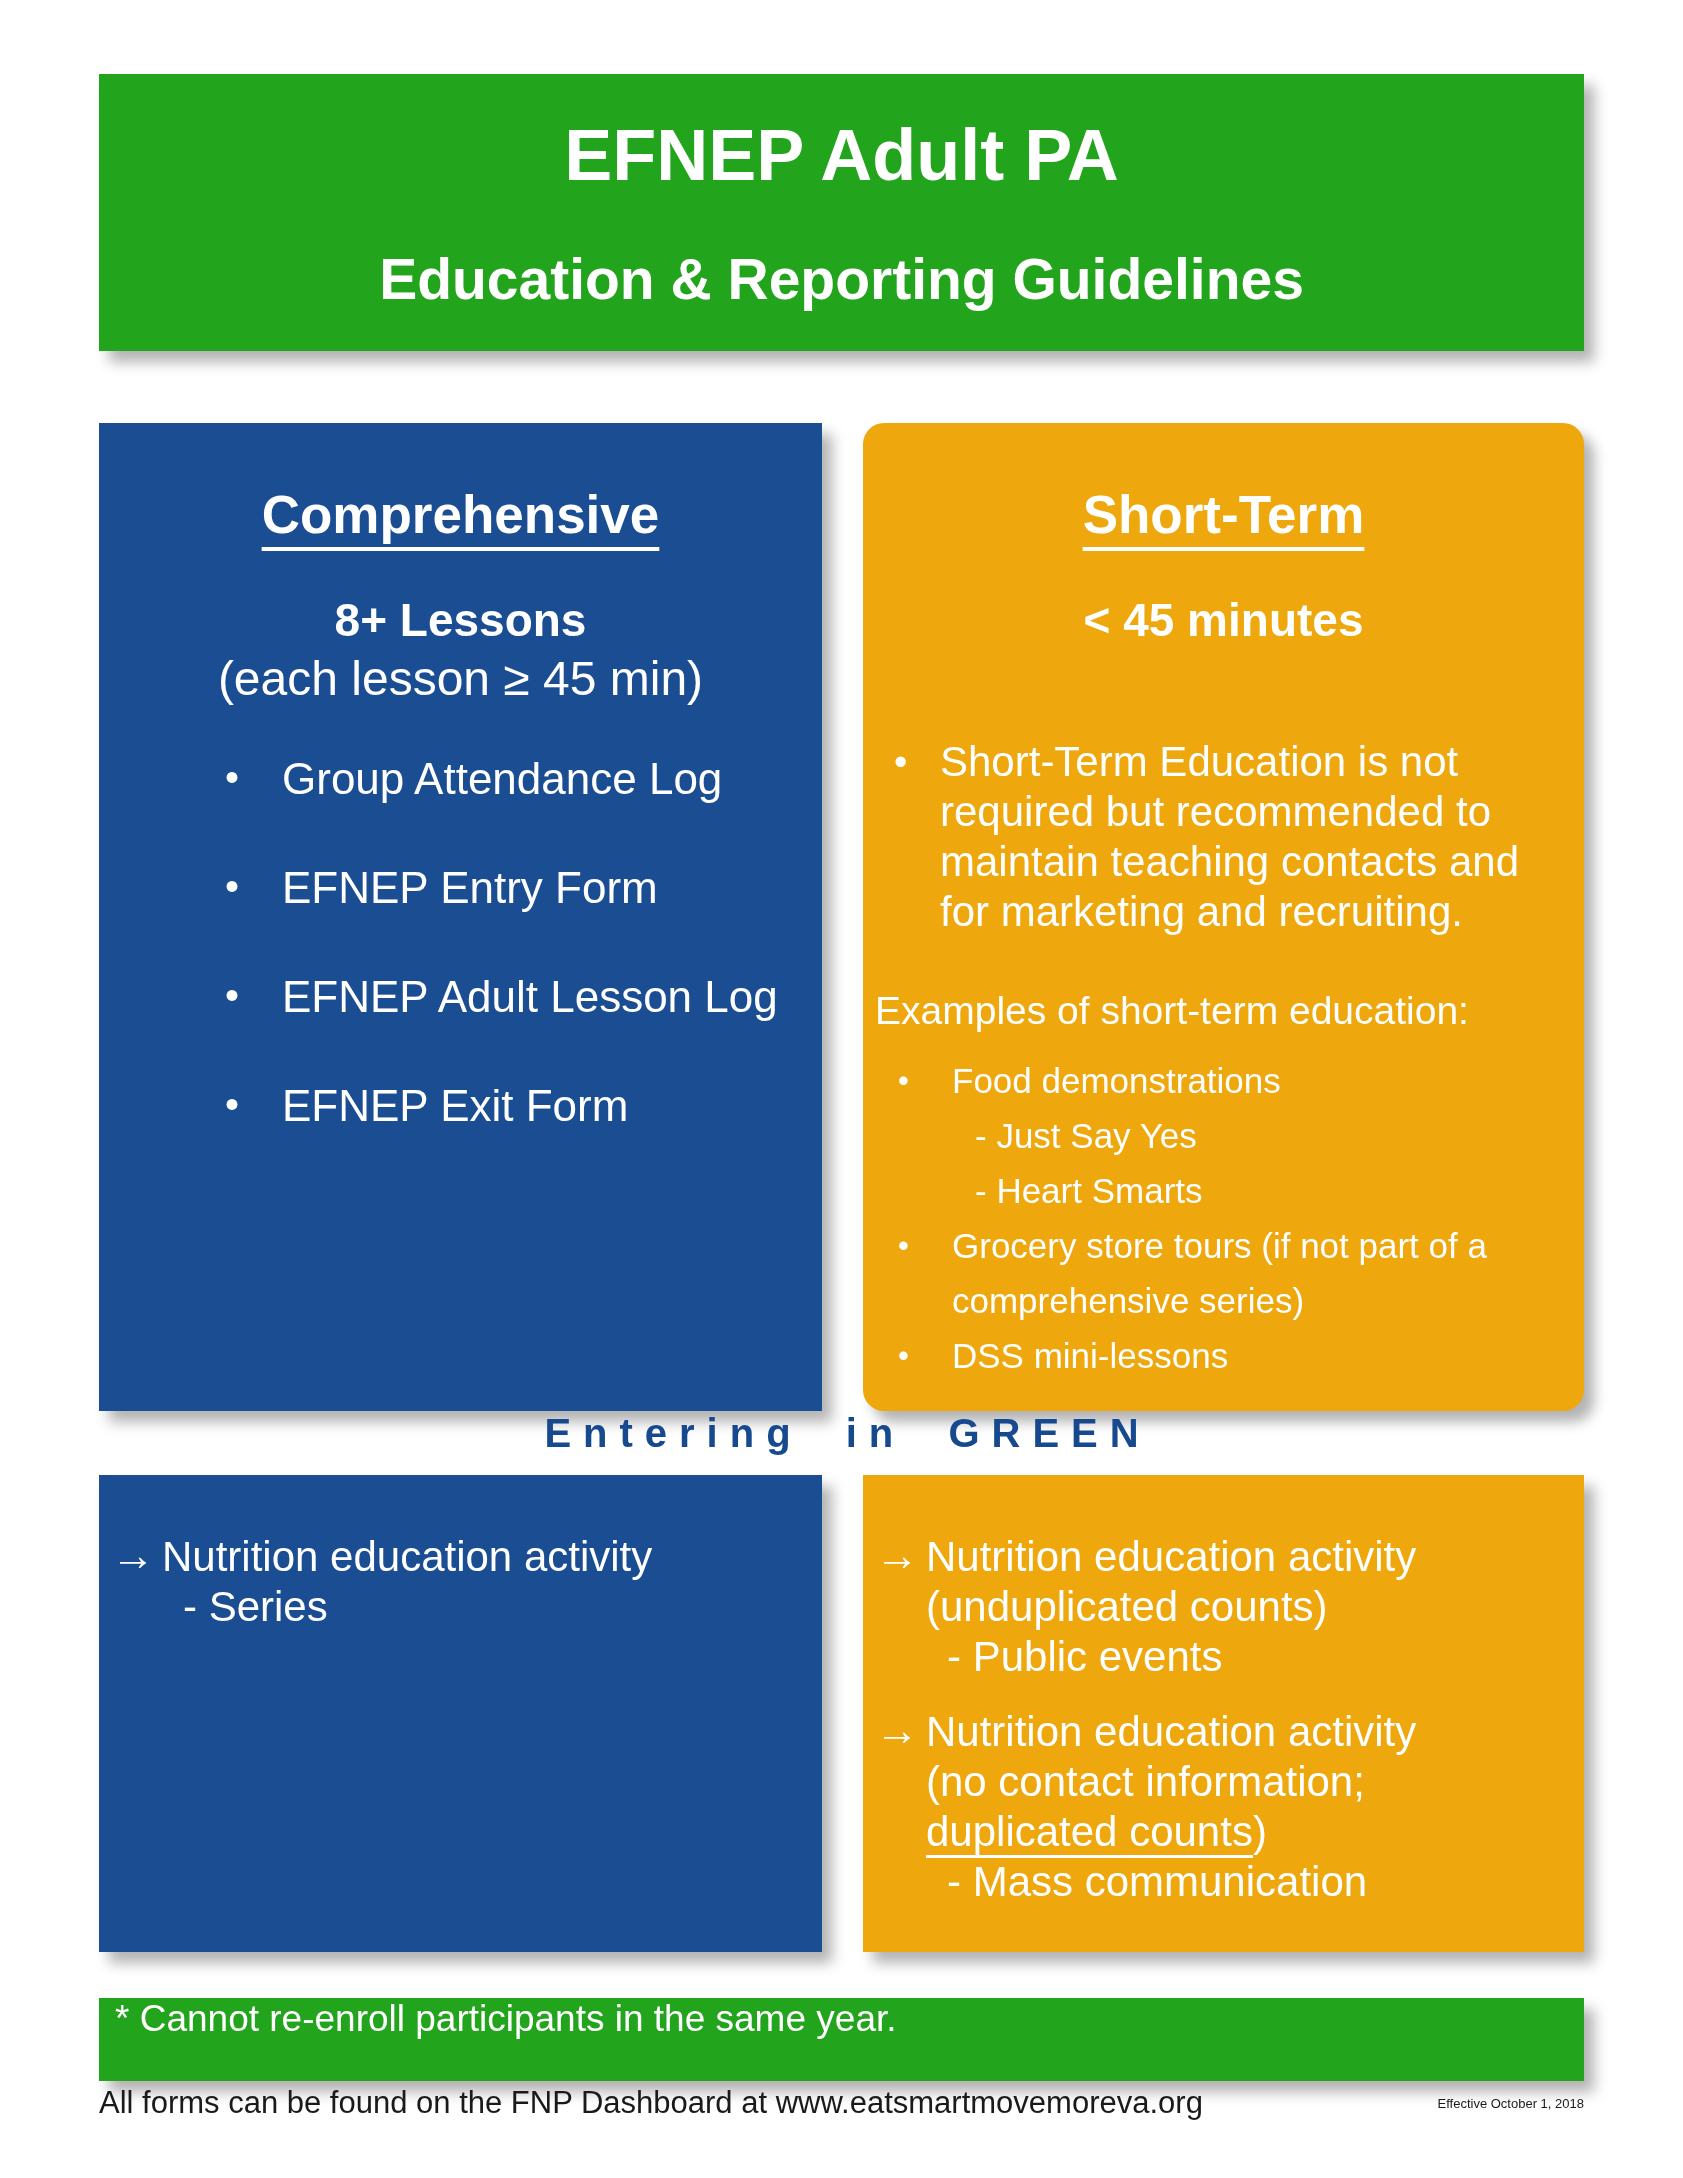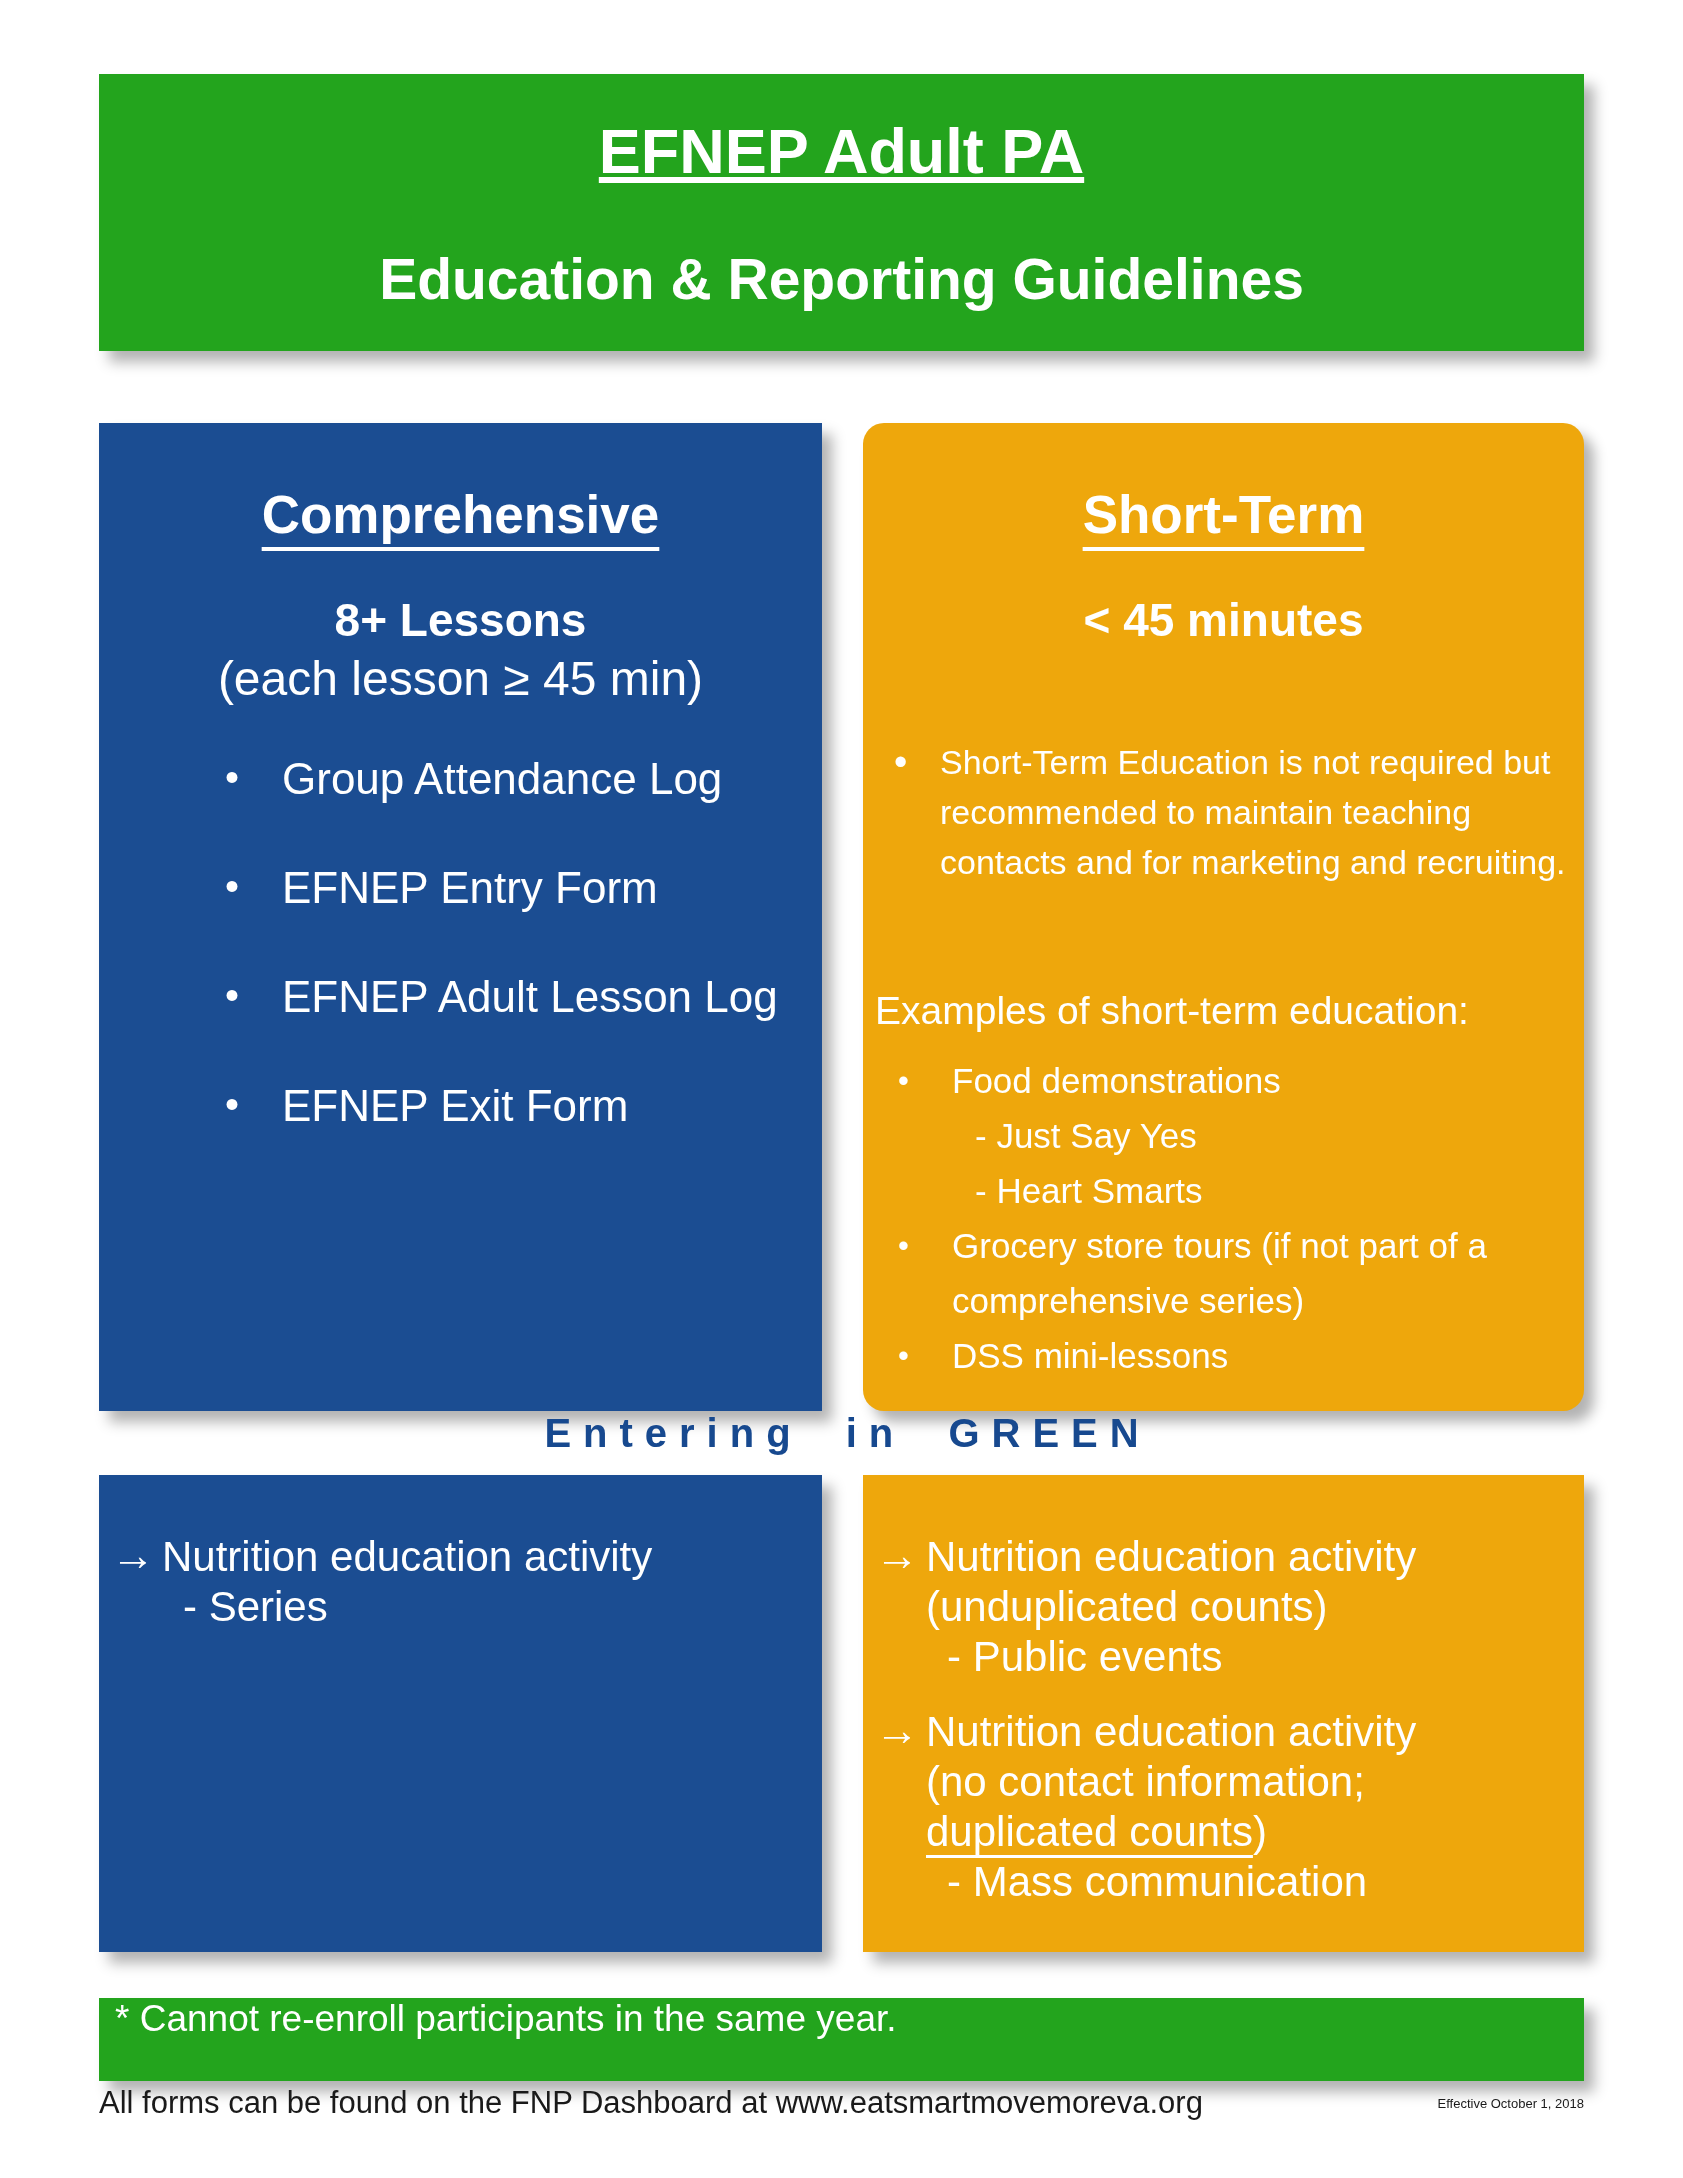--- a/index.html
+++ b/index.html
@@ -11,21 +11,21 @@
   }
   .page { position:relative; width:1683px; height:2178px; background:#ffffff; overflow:hidden; }
 
   .shadow { box-shadow:10px 11px 13px rgba(0,0,0,0.30); }
 
   
   .header {
     position:absolute; left:99px; top:74px; width:1485px; height:277px;
     background:var(--green,#23A41D); color:#ffffff; text-align:center;
   }
-  .header h1 { position:absolute; top:44px; left:0; width:100%; font-size:63px; font-weight:bold; line-height:1.05;text-decoration:underline; }
+  .header h1 { position:absolute; top:44px; left:0; width:100%; font-size:72px; font-weight:bold; line-height:1.05; }
   .header h2 { position:absolute; top:176px; left:0; width:100%; font-size:57px; font-weight:bold; line-height:1.05; }
 
   
   .col { position:absolute; color:#ffffff;padding-left:30px; }
   .col.blue   { background:var(--blue,#1B4D92); }
   .col.orange { background:var(--orange,#EEA70C); }
   #blue-upper   { left:99px; top:423px;  width:723px; height:988px; }
   #orange-upper { left:863px; top:423px;  width:721px; height:988px;border-radius:21px; }
   #blue-lower   { left:99px; top:1475px; width:723px; height:477px; }
   #orange-lower { left:863px; top:1475px; width:721px; height:477px; }
@@ -37,21 +37,21 @@
   }
   .col-req  { position:absolute; top:170px; left:0; width:100%; text-align:center; font-size:46px; font-weight:bold; }
   .col-note { position:absolute; top:228px; left:0; width:100%; text-align:center; font-size:48px; }
 
   
   .forms-list { position:absolute; top:331px; left:183px; list-style:none; }
   .forms-list li { position:relative; font-size:44px; line-height:50px; margin-bottom:59px; }
   .forms-list li::before { content:"\2022"; position:absolute; left:-57px; top:-2px; font-size:40px; }
 
   
-  .st-note { position:absolute; top:314px; left:77px; width:639px; font-size:34px; line-height:50px; }
+  .st-note { position:absolute; top:314px; left:77px; width:639px; font-size:42px; line-height:50px; }
   .st-note::before { content:"\2022"; position:absolute; left:-46px; top:0; font-size:38px; }
   .examples-label { position:absolute; top:566px; left:12px; font-size:39px; }
   .examples-list { position:absolute; top:630px; left:89px; width:642px; list-style:none; font-size:35px; line-height:55px; }
   .examples-list li { position:relative; }
   .examples-list li.bullet::before { content:"\2022"; position:absolute; left:-54px; top:0; font-size:31px; }
   .examples-list .dash { padding-left:23px; }
 
   
   .entry { position:absolute; left:63px; font-size:42px; line-height:50px; }
   .entry .arrow { position:absolute; left:-51px; top:-2px; font-size:44px; font-weight:normal; }

